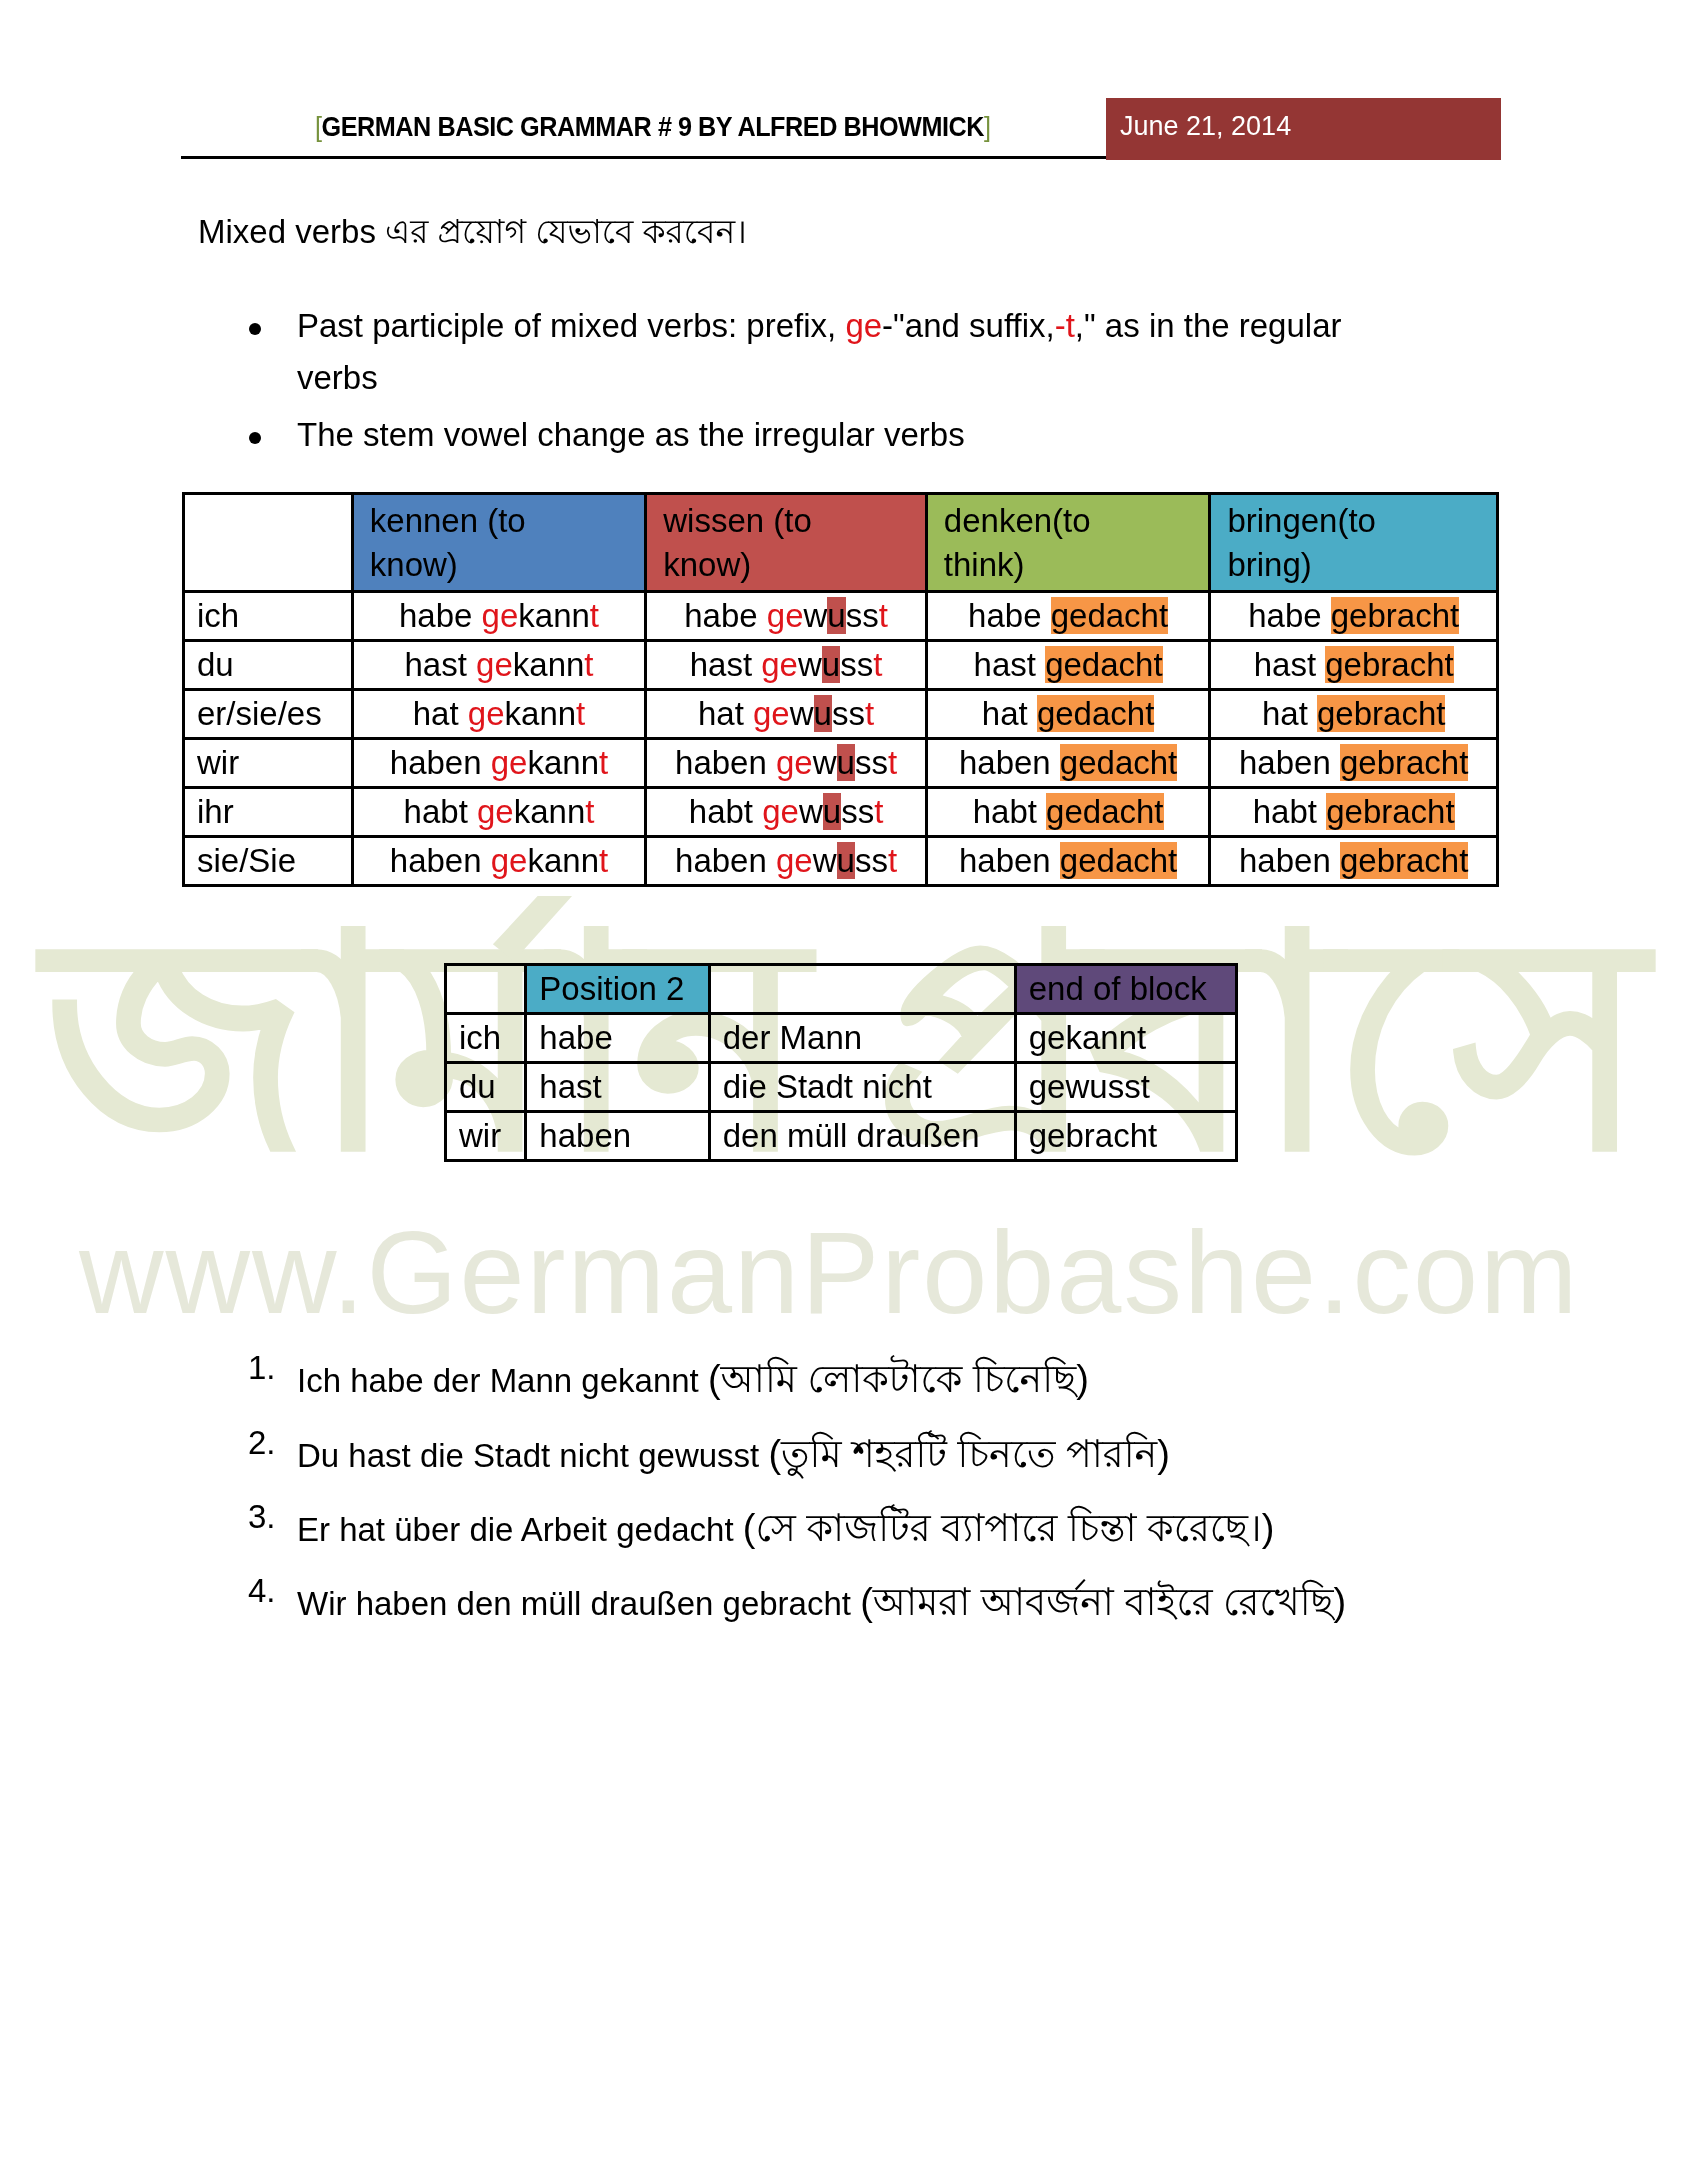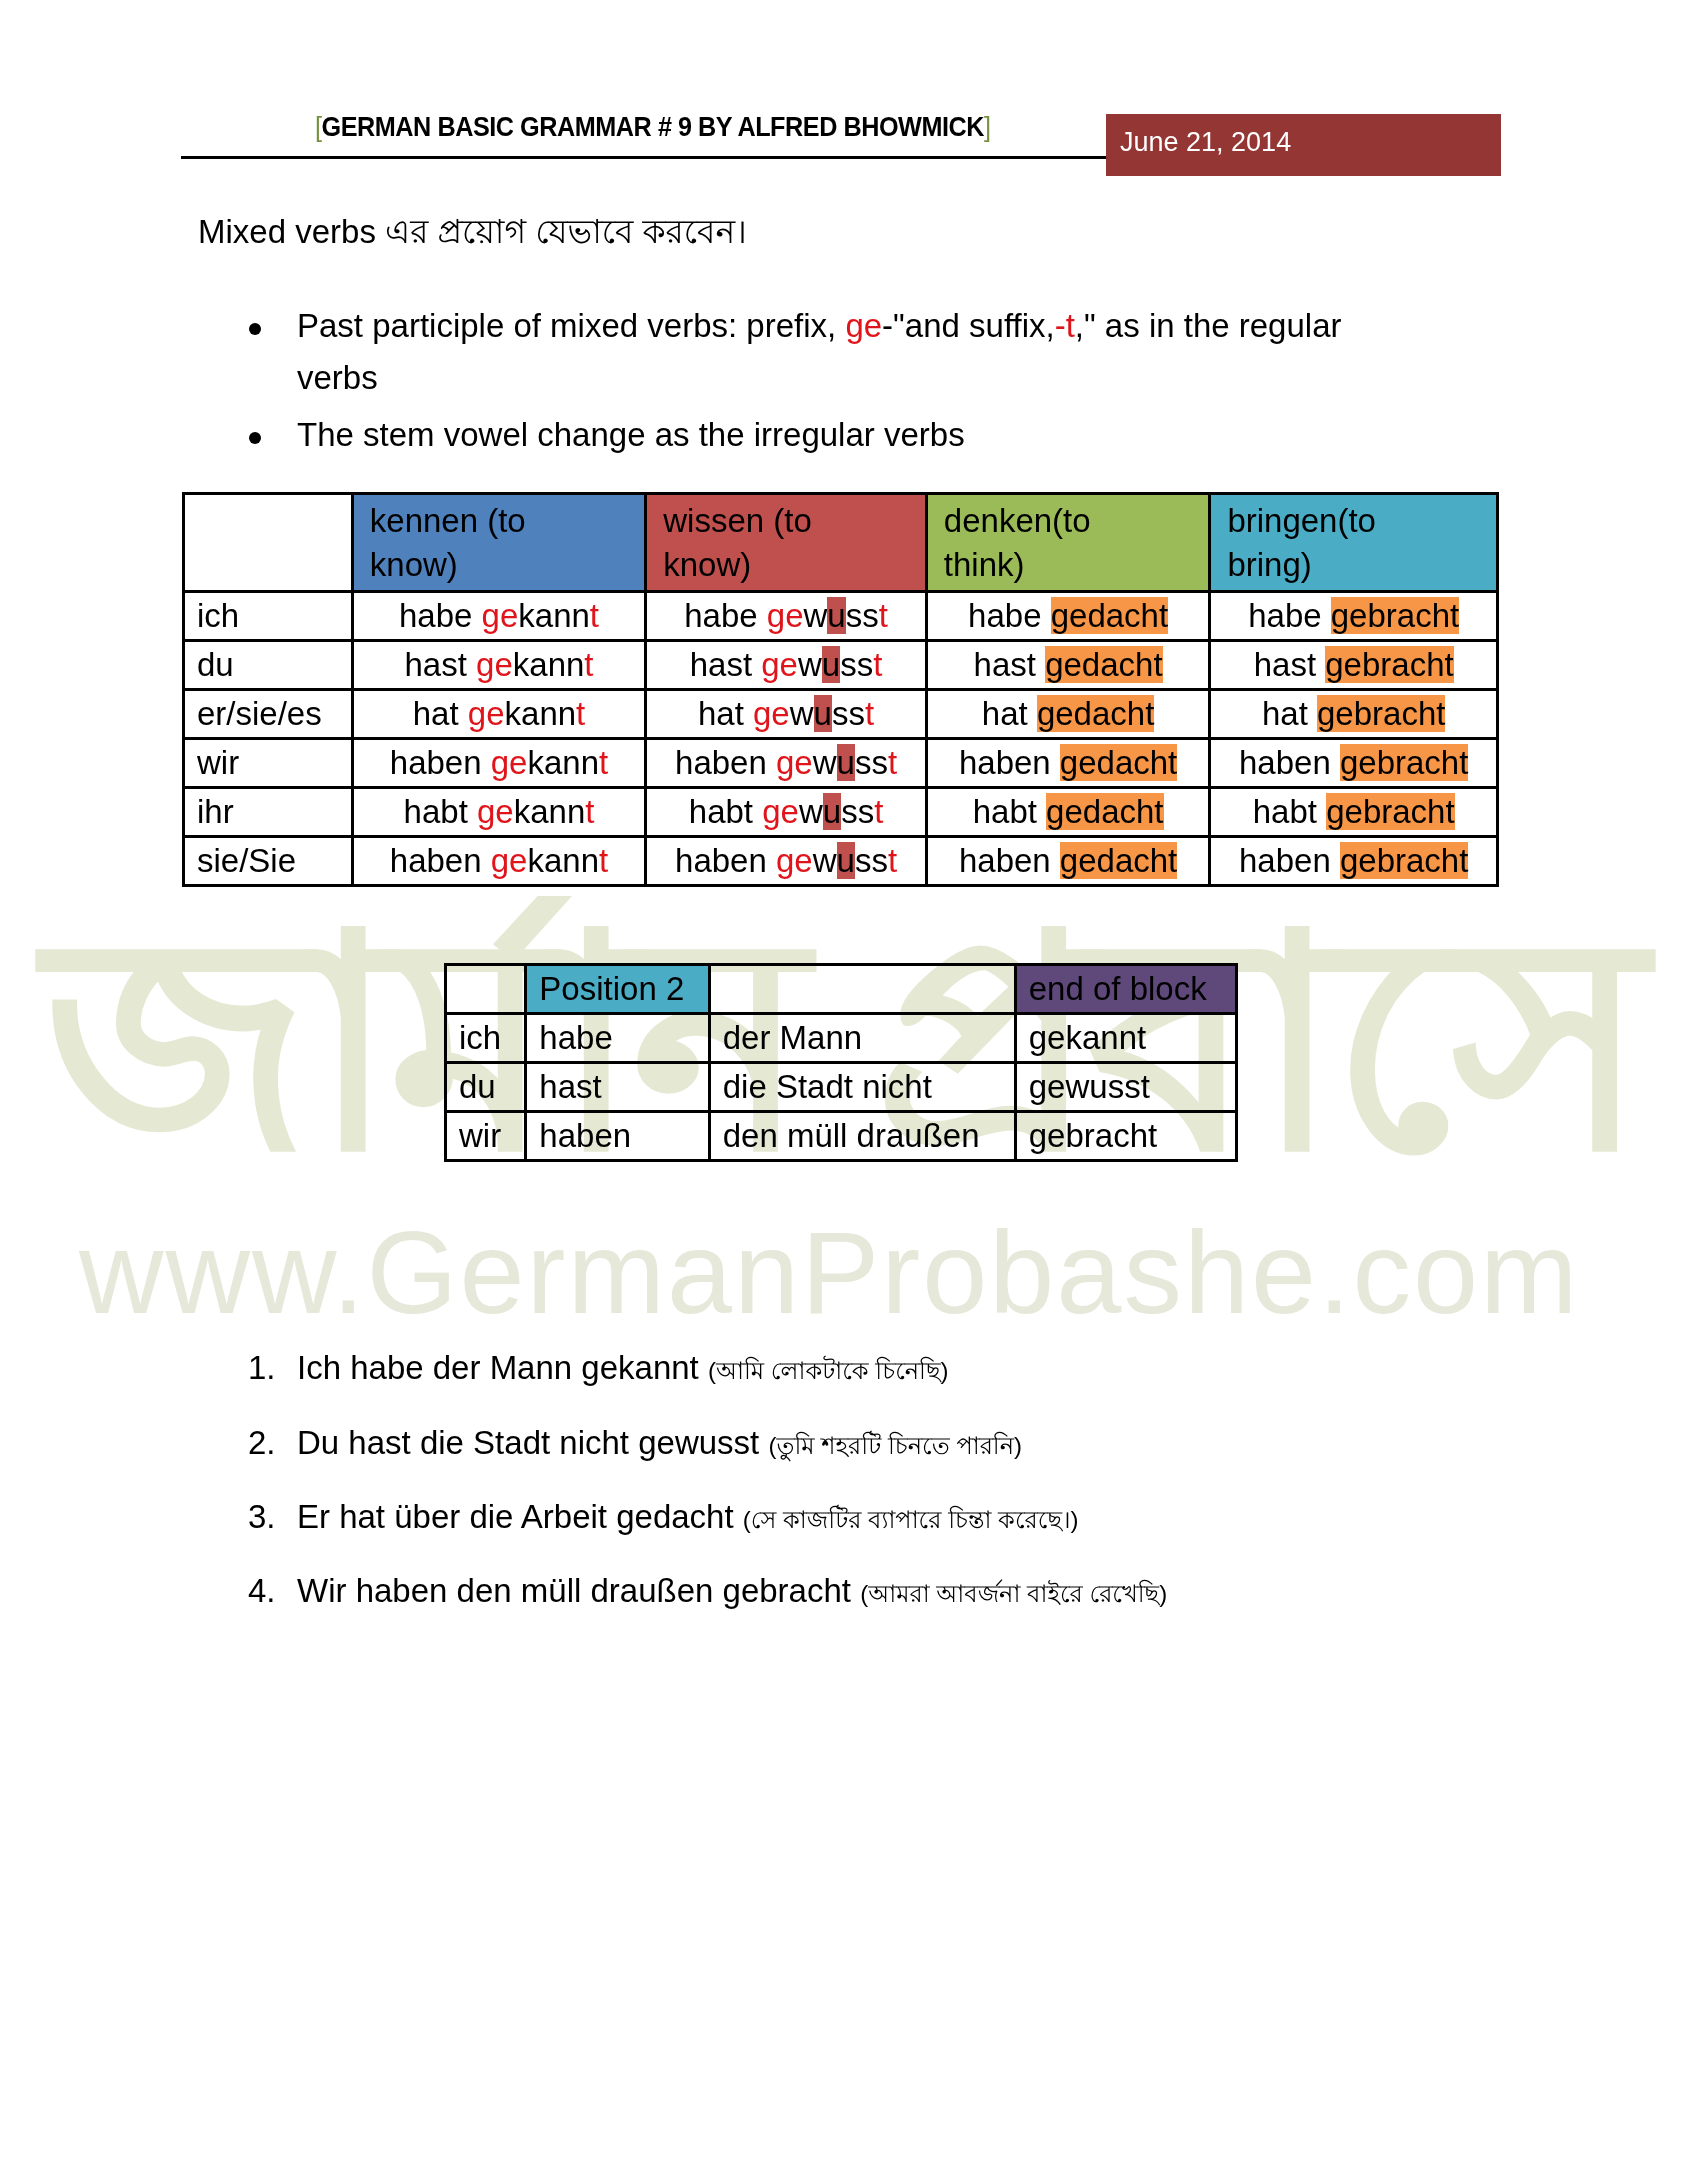--- a/index.html
+++ b/index.html
@@ -4,21 +4,21 @@
 <style>
   html, body { margin:0; padding:0; }
   body { width:1683px; height:2178px; background:#ffffff; position:relative; overflow:hidden;
          font-family:"Liberation Sans", "DejaVu Sans", sans-serif; color:#000; }
   .abs { position:absolute; }
 
   
   .hdr-line { left:181px; top:156px; width:925px; height:3px; background:#000; }
   .hdr-title { left:315px; top:111px; font-size:28px; font-weight:bold; letter-spacing:-0.5px; white-space:nowrap; transform:scaleX(0.9); transform-origin:left; }
   .hdr-title .br { color:#76923c; font-weight:normal; }
-  .hdr-date { left:1106px; top:114px; width:395px; height:62px; background:#943634; color:#fff; font-size:27px; box-sizing:border-box; padding:13px 0 0 14px; }
+  .hdr-date { left:1106px; top:98px; width:395px; height:62px; background:#943634; color:#fff; font-size:27px; box-sizing:border-box; padding:13px 0 0 14px; }
 
   
   .wm-bn { left:5px; top:896px; width:1673px; font-size:297px; line-height:297px; color:#e5e9d3; white-space:nowrap; font-weight:bold; letter-spacing:-8px; text-align:center; z-index:0; overflow:hidden; height:287px;}
   .wm-url { left:79px; top:1213px; font-size:117px; line-height:119px; color:#e6e8da; white-space:nowrap; z-index:0; letter-spacing:2px; }
 
   .content { z-index:1; }
   .heading { left:198px; top:206px; font-size:33px; white-space:nowrap; }
   .bullet-dot { width:12px; height:12px; border-radius:50%; background:#000; }
   .btext { font-size:33px; white-space:nowrap;text-align:right; }
   .red { color:#e0151b; }
@@ -40,21 +40,21 @@
   
   .t2 { left:444px; top:963px; width:794px; }
   .t2 td { border:3px solid #000; font-size:33px; height:46px; line-height:46px; padding:0 0 0 12px; white-space:nowrap; background:transparent; }
   .t2 td.title { background:#538dd5; text-align:center; padding:0; }
   .t2 td.pos { background:#4bacc6; }
   .t2 td.eob { background:#5f497a;margin-left:20px; }
 
   
   .li-num { font-size:33px; white-space:nowrap; }
   .li-text { font-size:33px; white-space:nowrap; }
-  .li-text .bn { font-size:24px; }
+  .li-text .bn { font-size:38px; }
 </style>
 </head>
 <body>
 
 <div class="abs wm-bn">জার্মান প্রবাসে</div>
 <div class="abs wm-url">www.GermanProbashe.com</div>
 
 <div class="abs hdr-title content">
   <span class="br">[</span><span>GERMAN BASIC GRAMMAR # 9 BY ALFRED BHOWMICK</span><span class="br">]</span>
 </div>

